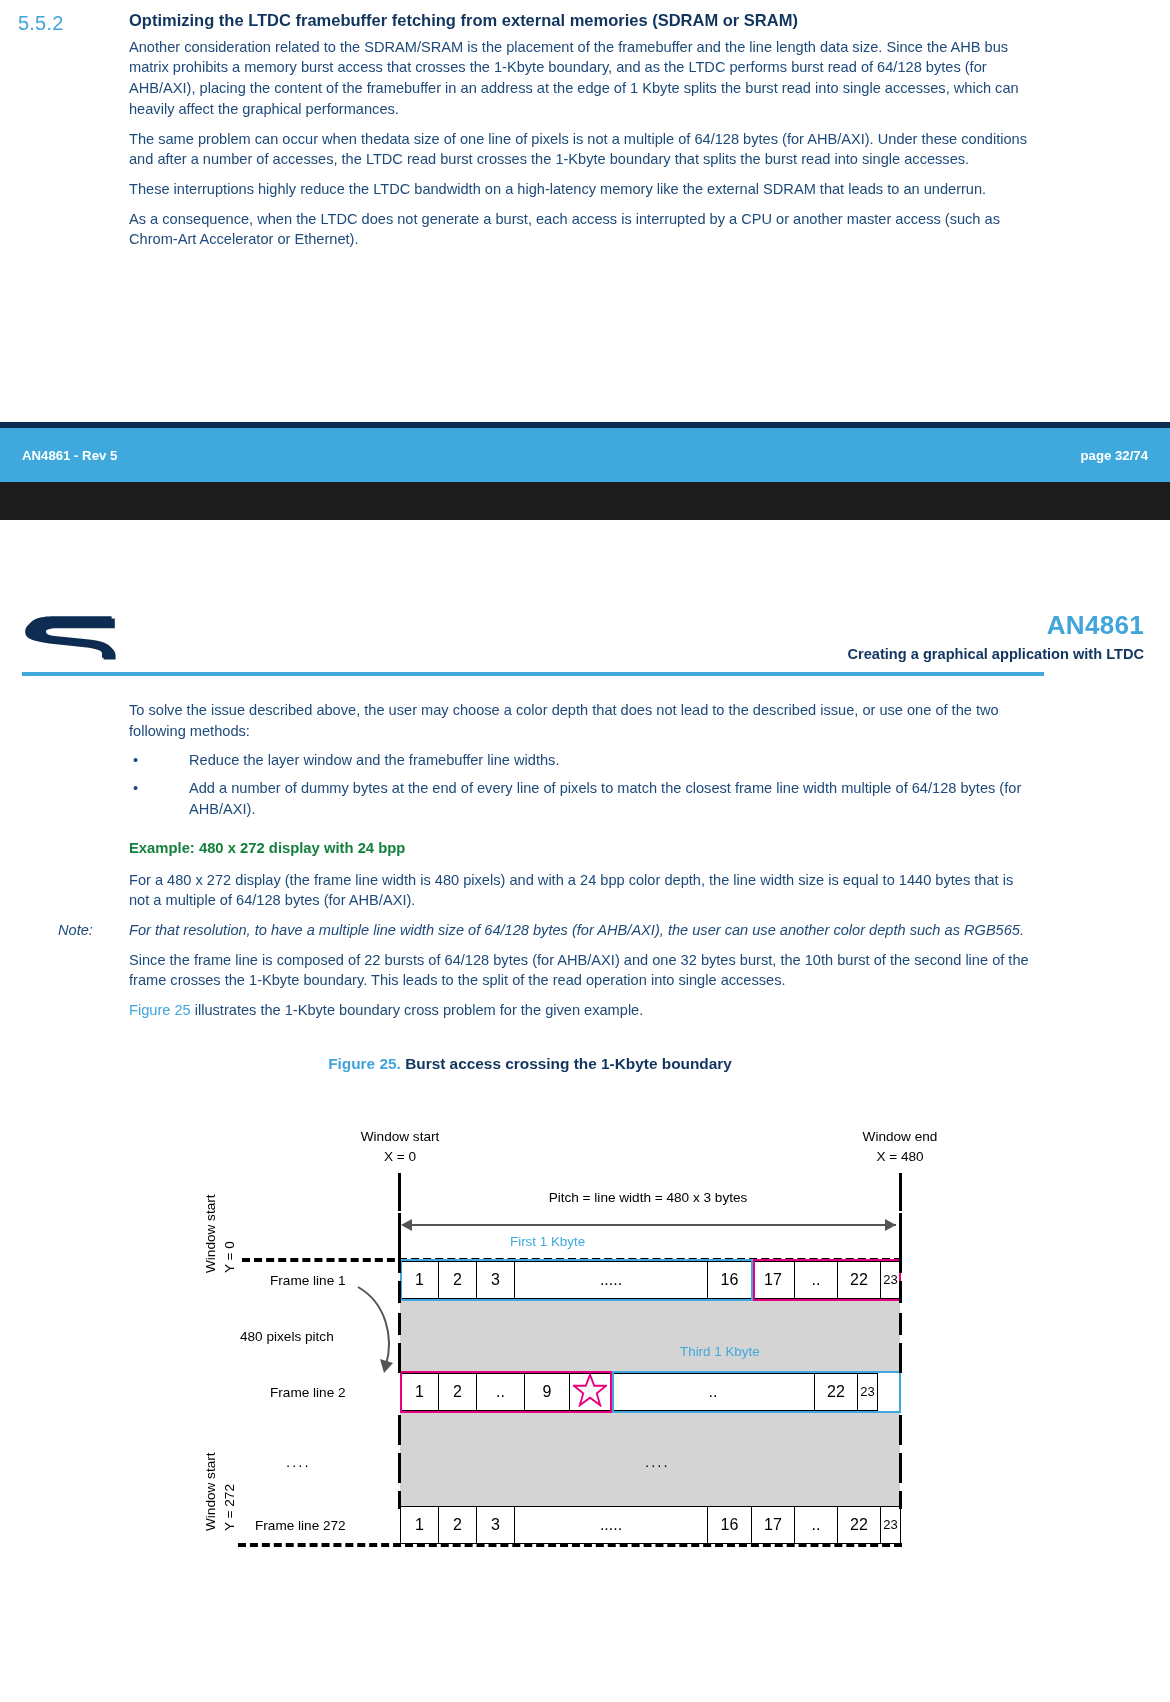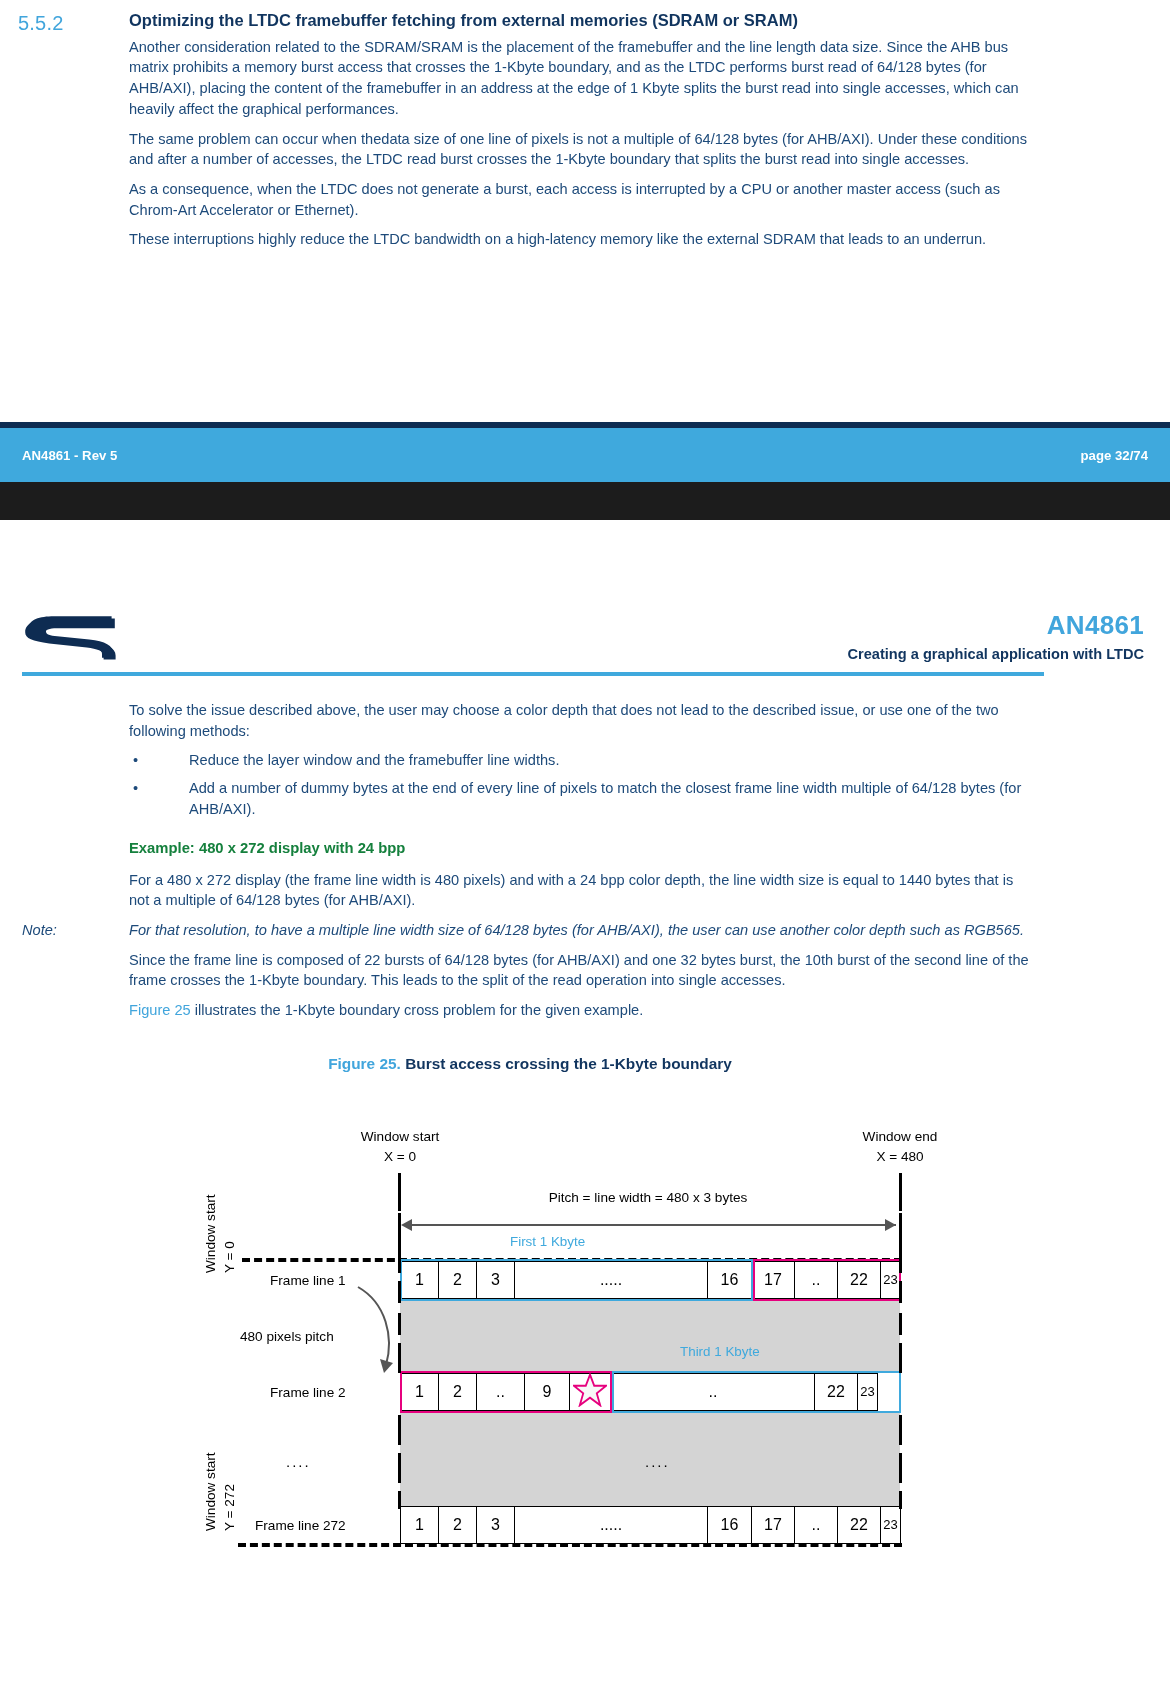--- a/index.html
+++ b/index.html
@@ -63,21 +63,21 @@
   .bullet-dot{width:56px;flex:0 0 56px;text-align:left;padding-left:4px;}
   .bullet-txt{flex:1;}
   .bold-ex{
     margin:20px 0 14px 129px;width:906px;
     font-size:14.8px;font-weight:bold;color:#15803d;
   }
   .note-row{
     margin:0 0 9px 0;display:flex;width:1041px;
     font-size:14.6px;line-height:1.42;
   }
-  .note-lab{width:129px;flex:0 0 129px;padding-left:22px;box-sizing:border-box;font-style:italic;color:#1d4a7a;}
+  .note-lab{width:129px;flex:0 0 129px;padding-left:22px;box-sizing:border-box;font-style:italic;color:#1d4a7a;text-align:center;}
   .note-txt{flex:1;width:906px;font-style:italic;color:#1d4a7a;}
   .figlink{color:#41a5dc;}
 
   
   .fig-cap{
     text-align:center;margin:34px 0 0 0;width:1060px;
     font-size:15.4px;font-weight:bold;
   }
   .fig-cap .fg{color:#41a5dc;}
   .fig-cap .ft{color:#11355f;}
@@ -121,22 +121,22 @@
 </head>
 <body>
 
 <div class="page">
 
   <div class="sec-wrap">
     <div class="sec-num">5.5.2</div>
     <h2 class="sec-title">Optimizing the LTDC framebuffer fetching from external memories (SDRAM or SRAM)</h2>
     <p class="body">Another consideration related to the SDRAM/SRAM is the placement of the framebuffer and the line length data size. Since the AHB bus matrix prohibits a memory burst access that crosses the 1-Kbyte boundary, and as the LTDC performs burst read of 64/128 bytes (for AHB/AXI), placing the content of the framebuffer in an address at the edge of 1 Kbyte splits the burst read into single accesses, which can heavily affect the graphical performances.</p>
     <p class="body">The same problem can occur when thedata size of one line of pixels is not a multiple of 64/128 bytes (for AHB/AXI). Under these conditions and after a number of accesses, the LTDC read burst crosses the 1-Kbyte boundary that splits the burst read into single accesses.</p>
+    <p class="body">These interruptions highly reduce the LTDC bandwidth on a high-latency memory like the external SDRAM that leads to an underrun.</p>
     <p class="body">As a consequence, when the LTDC does not generate a burst, each access is interrupted by a CPU or another master access (such as Chrom-Art Accelerator or Ethernet).</p>
-    <p class="body">These interruptions highly reduce the LTDC bandwidth on a high-latency memory like the external SDRAM that leads to an underrun.</p>
   </div>
 
   <div class="footer-block" style="top:422px;">
     <div class="footer-topline"></div>
     <div class="footer-bar">
       <span>AN4861 - Rev 5</span>
       <span>page 32/74</span>
     </div>
     <div class="footer-black"></div>
   </div>

